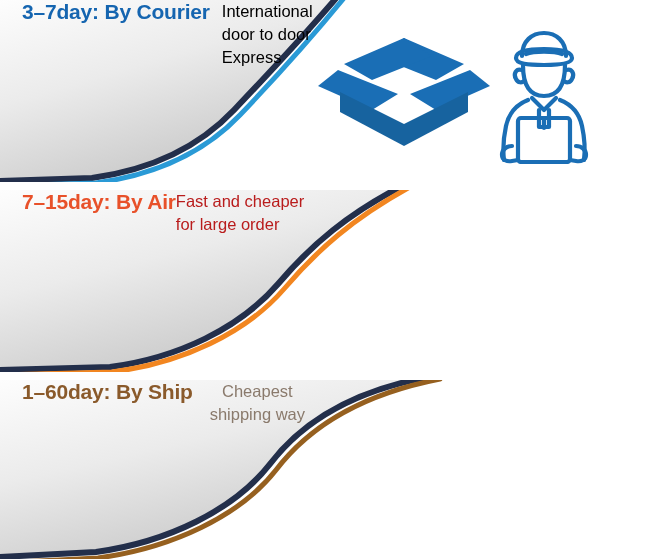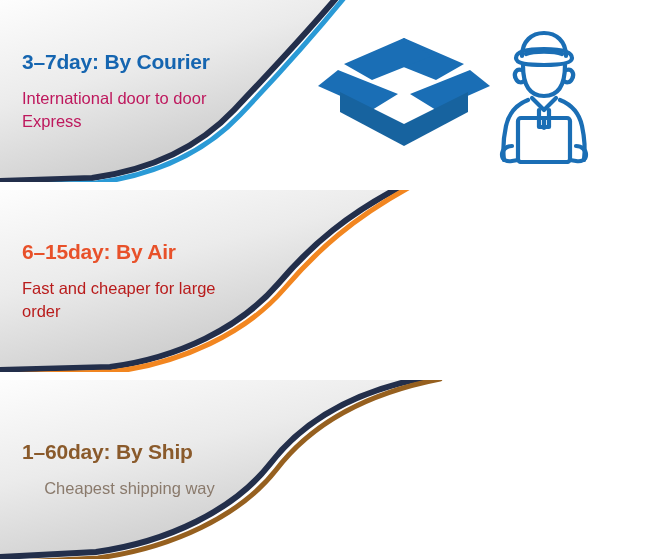--- a/index.html
+++ b/index.html
@@ -36,42 +36,42 @@
     width: 650px;
     height: 100%;
   }
   .panel-text {
     position: absolute;
     left: 22px;
     top: 0;
     width: 300px;
     height: 100%;
     display: flex;
-    flex-direction: column;
+    flex-direction: row;
     justify-content: center;
     z-index: 3;
     pointer-events: none;
   }
   .panel-title {
     font-size: 21px;
     font-weight: bold;
     letter-spacing: -0.2px;
     margin: 0 0 14px 0;
     line-height: 1.1;
     white-space: nowrap;
   }
   .panel-sub {
     font-size: 16.5px;
     font-weight: normal;
     line-height: 1.38;
     margin: 0;
     max-width: 215px;
   }
   .t-courier { color: #1565b0; }
-  .s-courier { color: #be185d; }
+  .s-courier { color: #000000; margin-left: 12px; }
   .t-air     { color: #e8512a; }
   .s-air     { color: #b91c1c; }
   .t-ship    { color: #8a5a2b; }
   .s-ship    { color: #8a7a6c; text-align: center; }
 
   .icon-wrap {
     position: absolute;
     z-index: 4;
   }
   .icon-box      { left: 318px; top: 34px;  width: 172px; height: 120px; }
@@ -157,21 +157,21 @@
           <stop offset="100%" stop-color="#c6c6c6"></stop>
         </linearGradient>
       </defs>
       <rect x="0" y="0" width="650" height="182" fill="#ffffff"></rect>
       <path d="M0,0 L400,0 C346,26 310,56 276,96 C238,140 176,170 110,179 L0,182 Z" fill="url(#gradAir)"></path>
       <path d="M402,-4 C348,24 312,54 278,94 C240,138 178,168 110,177 L0,180" fill="none" stroke="#232f4b" stroke-width="6" stroke-linecap="round"></path>
       <path d="M408,-2 C354,28 318,59 284,99 C246,143 182,173 112,182 L0,185" fill="none" stroke="#f28620" stroke-width="5" stroke-linecap="round"></path>
     </svg>
 
     <div class="panel-text">
-      <h2 class="panel-title t-air">6–15day: By Air</h2>
+      <h2 class="panel-title t-air">7–15day: By Air</h2>
       <p class="panel-sub s-air">Fast and cheaper for large order</p>
     </div>
 
   </section>
 
   <section class="panel" id="panel-ship">
 
     <svg class="panel-bg" viewBox="0 0 650 179" preserveAspectRatio="none">
       <defs>
         <linearGradient id="gradShip" x1="0" y1="0" x2="0.55" y2="1">

